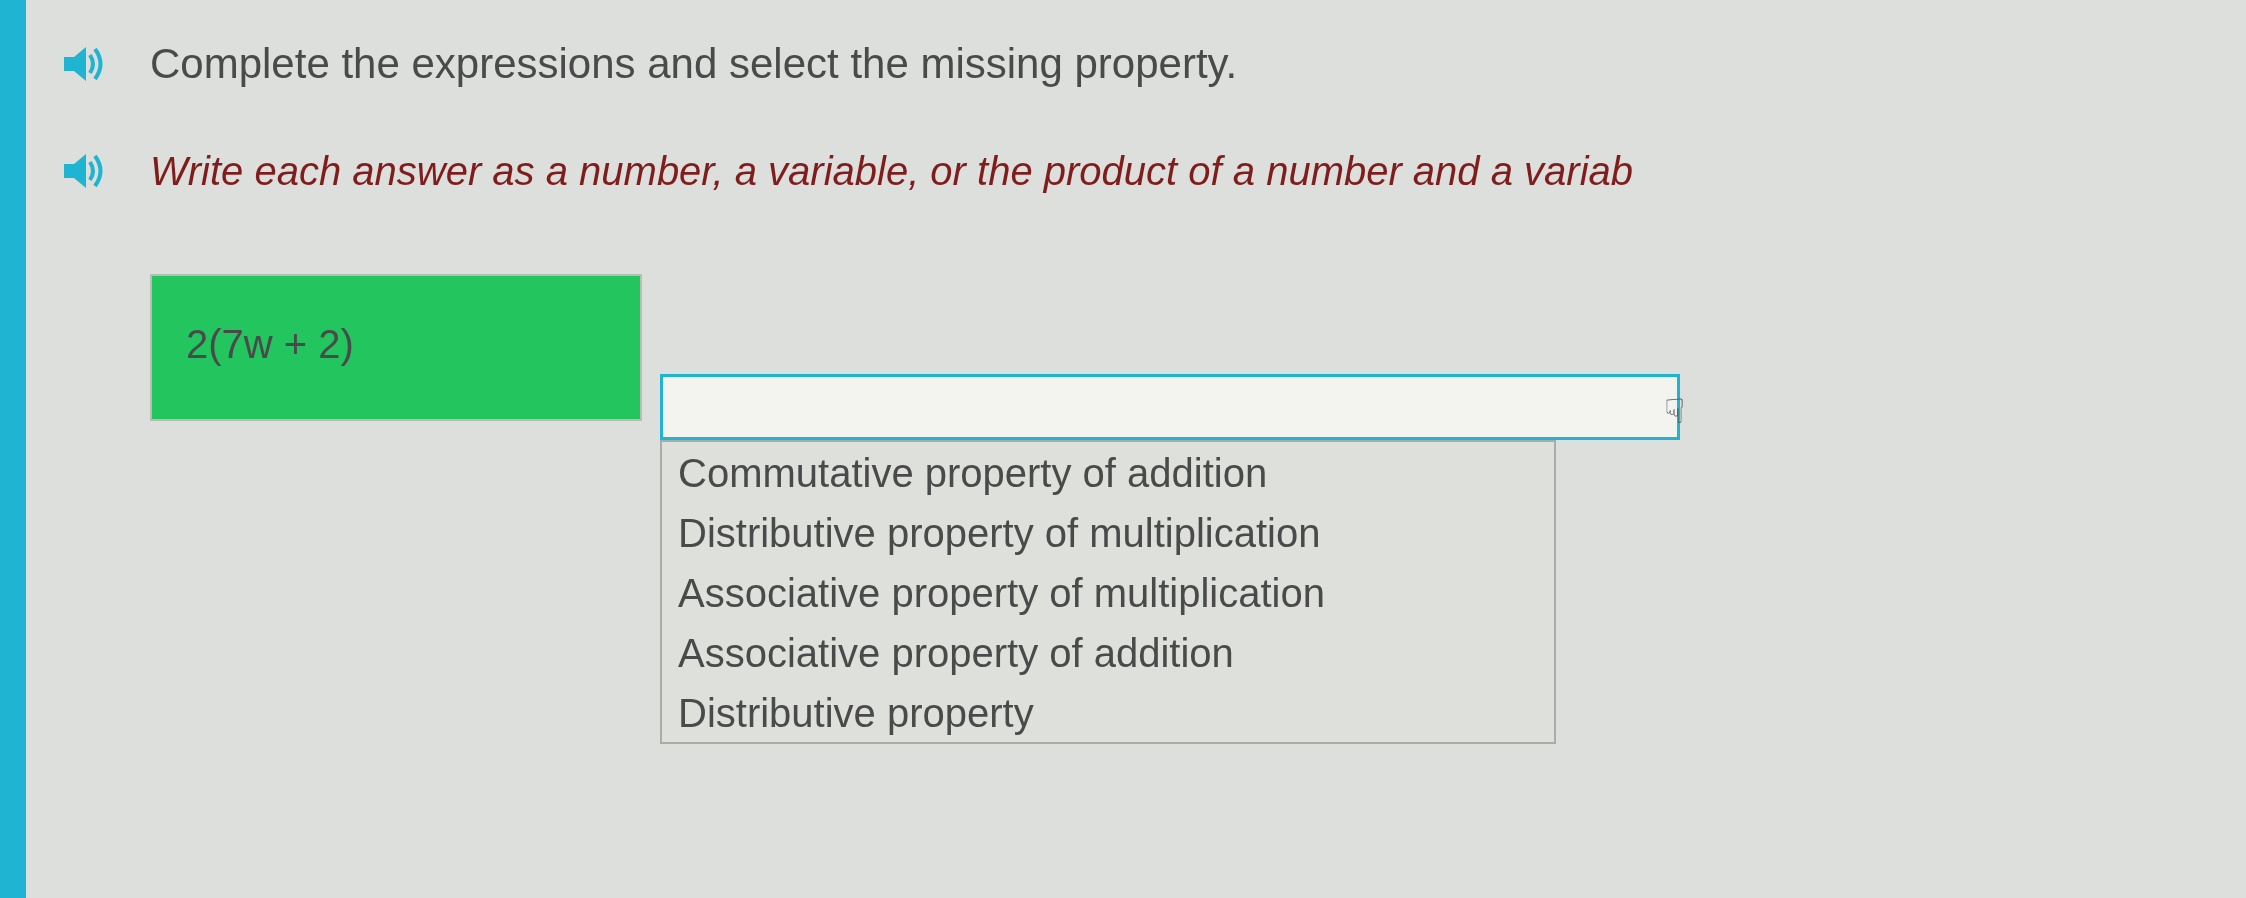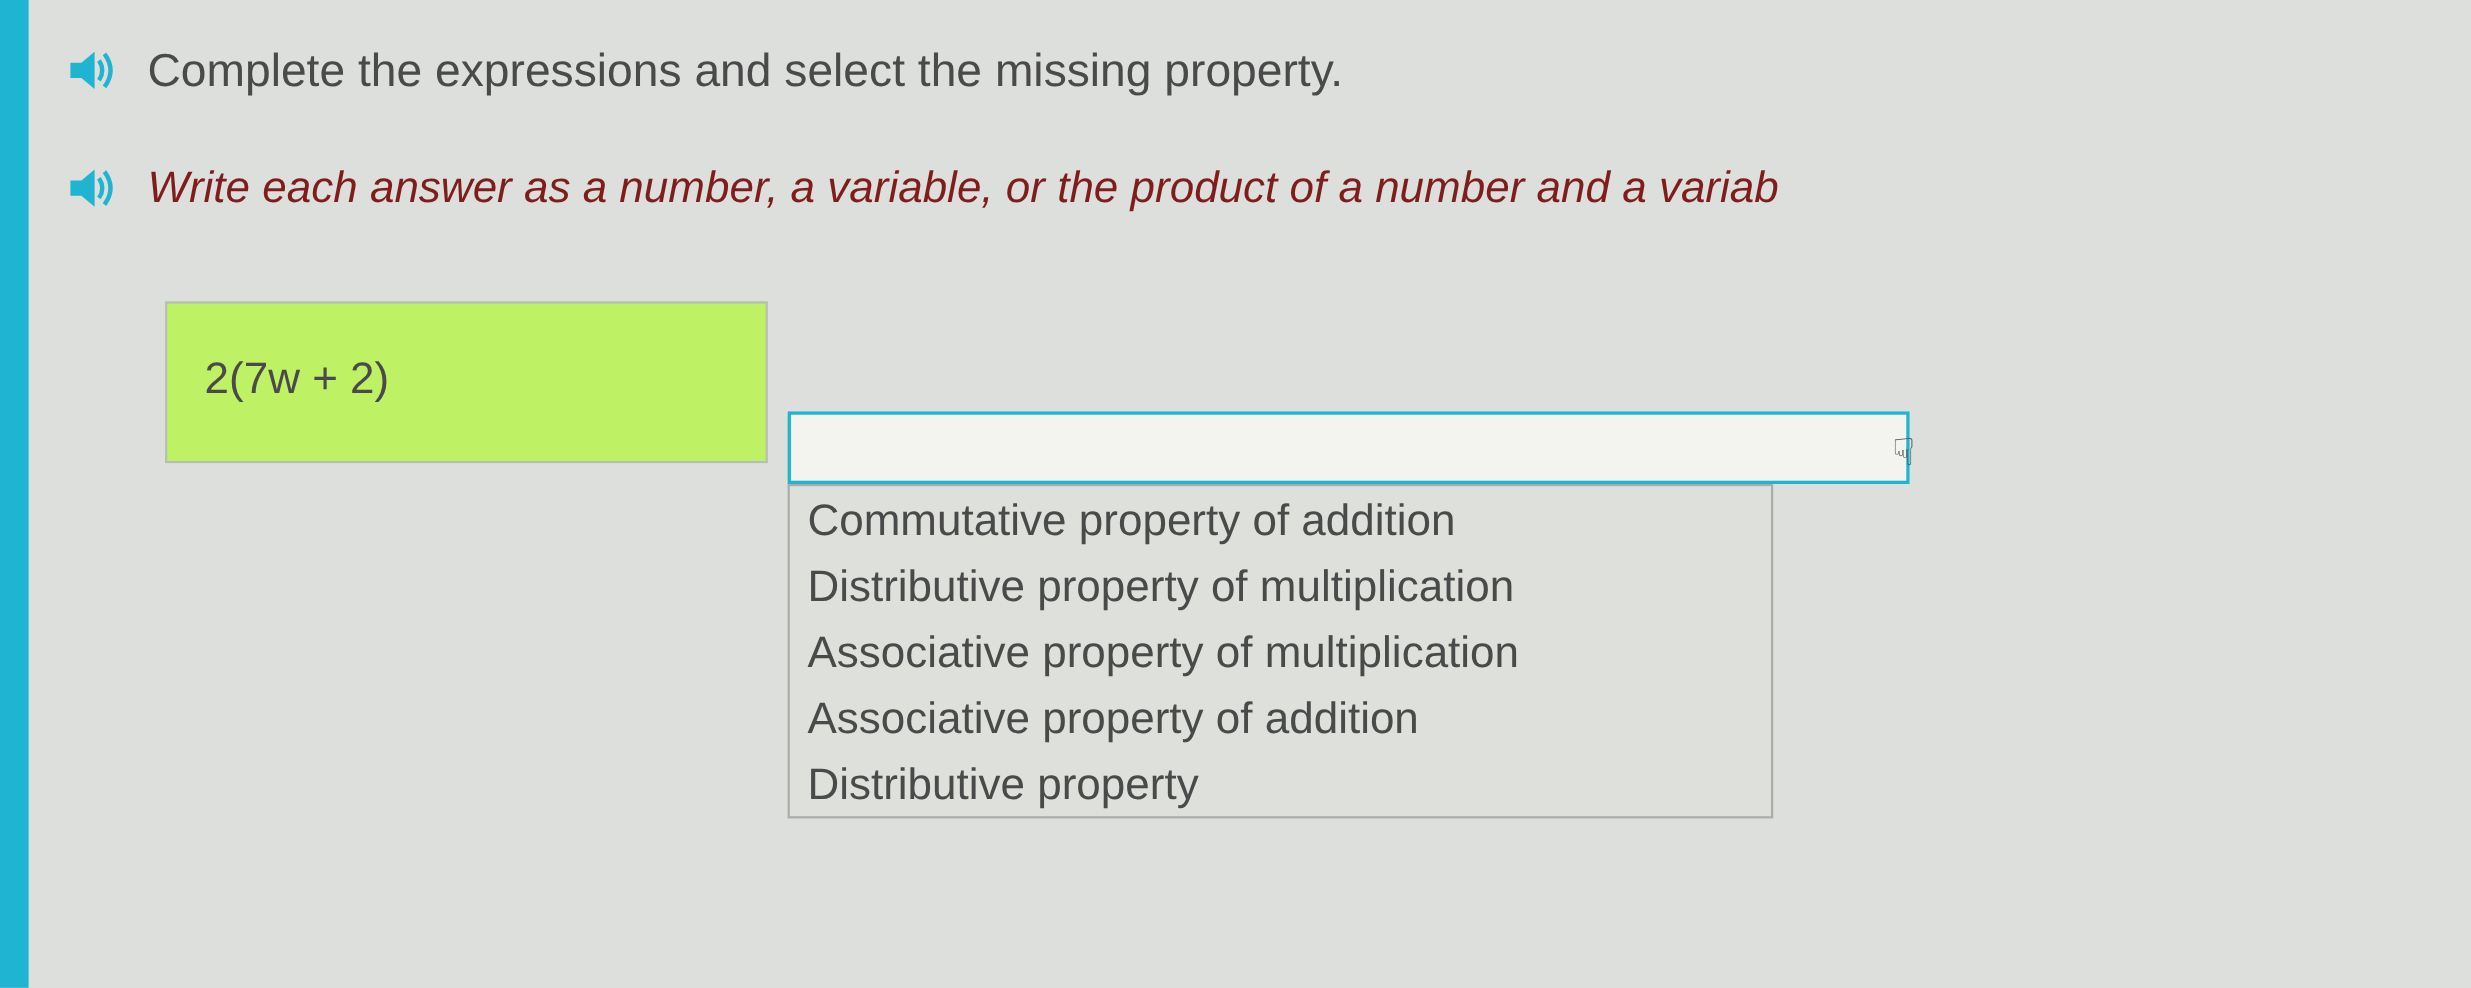--- a/index.html
+++ b/index.html
@@ -20,21 +20,21 @@
   }
   .content {
     position: absolute;
     left: 60px;
     top: 40px;
     right: 10px;
   }
   .line {
     display: flex;
     align-items: center;
-    gap: 28px;
+    gap: 44px;
     margin-bottom: 60px;
   }
   .speaker {
     display: inline-flex;
     align-items: center;
     gap: 4px;
     flex-shrink: 0;
   }
   .speaker svg { display: block; }
   .instr1 {
@@ -50,25 +50,25 @@
   .work-area {
     display: flex;
     flex-direction: row;
     gap: 18px;
     margin-top: 80px;
     margin-left: 90px;
     align-items: flex-start;
   }
   .expr-box {
     border: 2px solid #b8bdb7;
-    background: #bef264;
+    background: #22c55e;
     padding: 28px 34px 34px 34px;
     font-size: 40px;
     color: #4a4a4a;
-    width: 548px;
+    width: 492px;
   }
   .expr-row {
     display: flex;
     align-items: center;
     gap: 14px;
     margin: 18px 0;
   }
   .expr-text { white-space: nowrap; }
   .fill-box {
     border: 2px solid #8a8f89;

